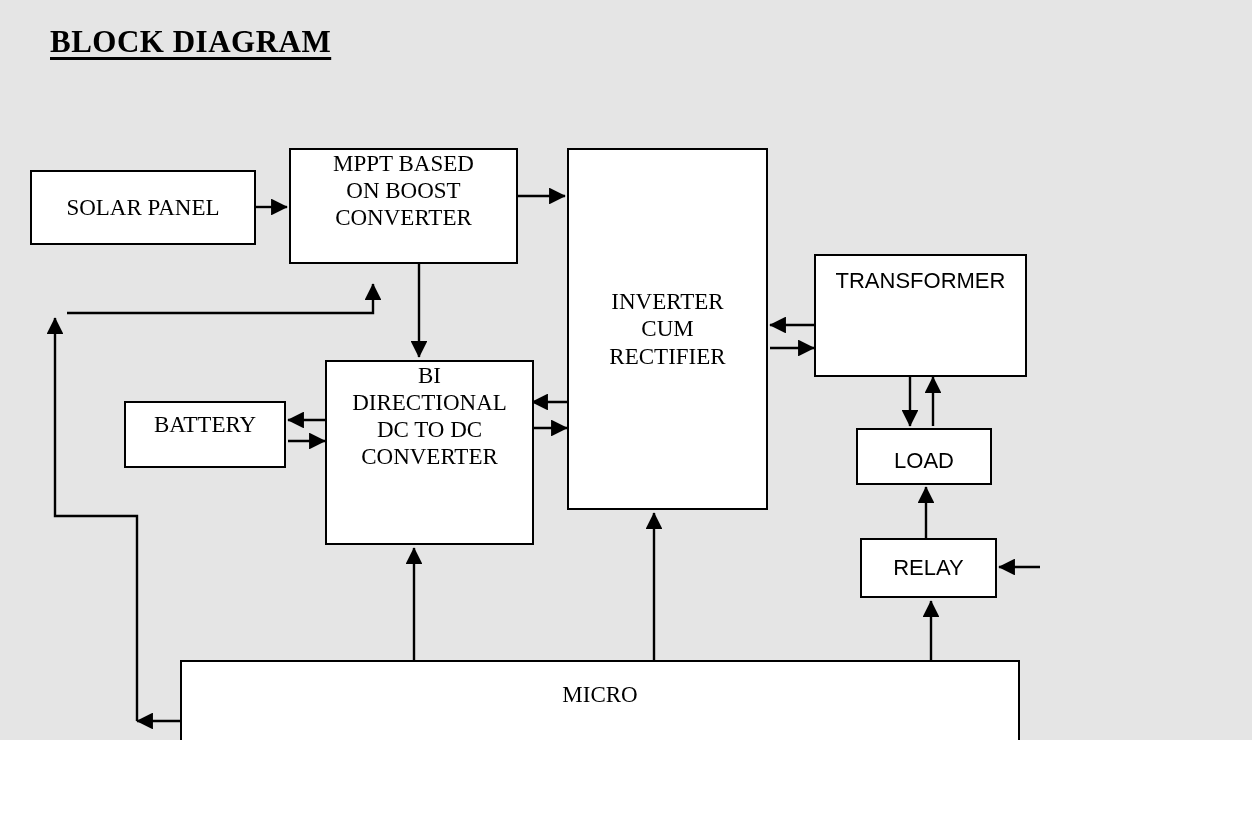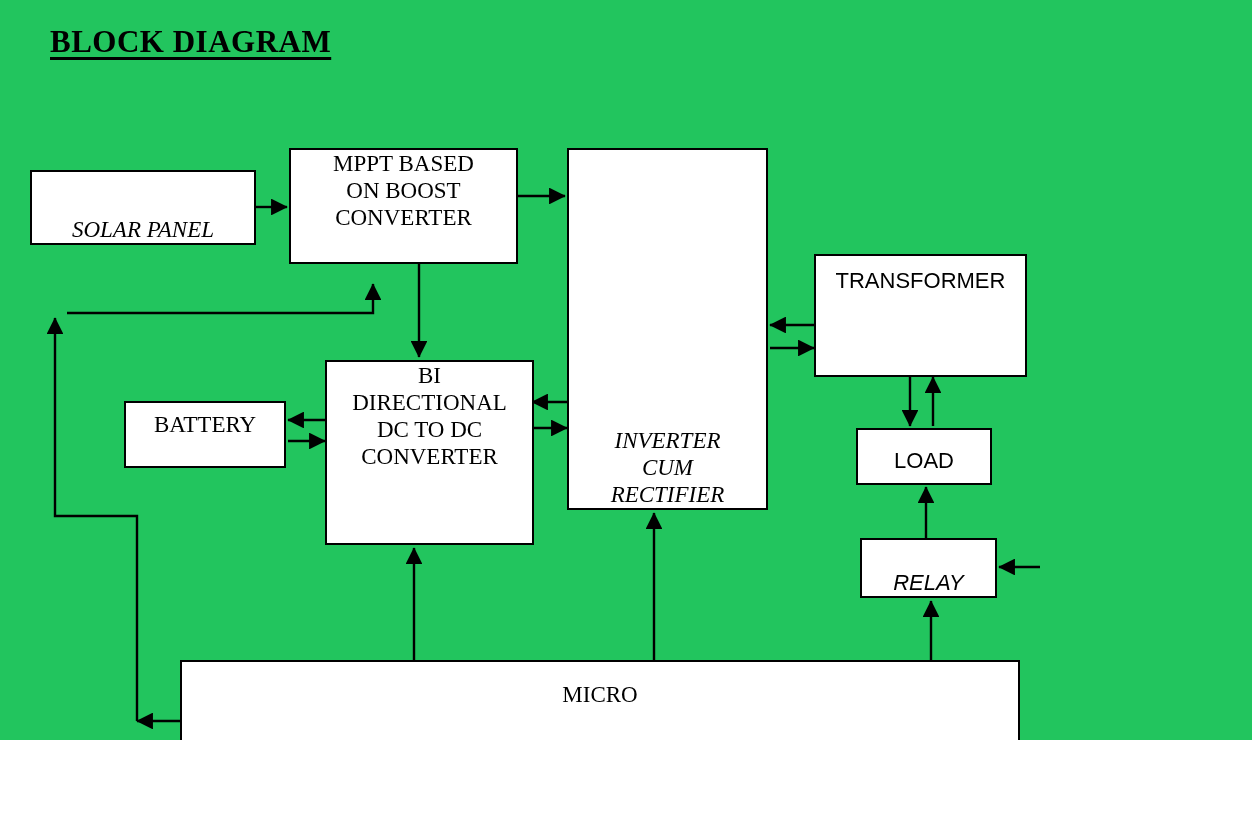--- a/index.html
+++ b/index.html
@@ -4,21 +4,21 @@
 <style>
   html, body {
     margin: 0;
     padding: 0;
     background: #ffffff;
   }
   #canvas {
     position: relative;
     width: 1252px;
     height: 740px;
-    background: #22c55e;
+    background: #e5e5e5;
     overflow: hidden;
     font-family: "Liberation Serif", serif;
   }
   #title {
     position: absolute;
     left: 50px;
     top: 24px;
     font-family: "Liberation Serif", serif;
     font-weight: bold;
     font-size: 31px;
@@ -42,21 +42,21 @@
   }
   .node .label {
     display: block;
     white-space: pre-line;
   }
   .serif { font-family: "Liberation Serif", serif; }
   .sans  { font-family: "Liberation Sans", sans-serif; }
 
   
   .al-top    { align-items: flex-start; }
-  .al-center { align-items: flex-end; font-style: italic; }
+  .al-center { align-items: center; }
 
   svg#wires {
     position: absolute;
     left: 0;
     top: 0;
     width: 1252px;
     height: 826px;
     pointer-events: none;
   }
 </style>

